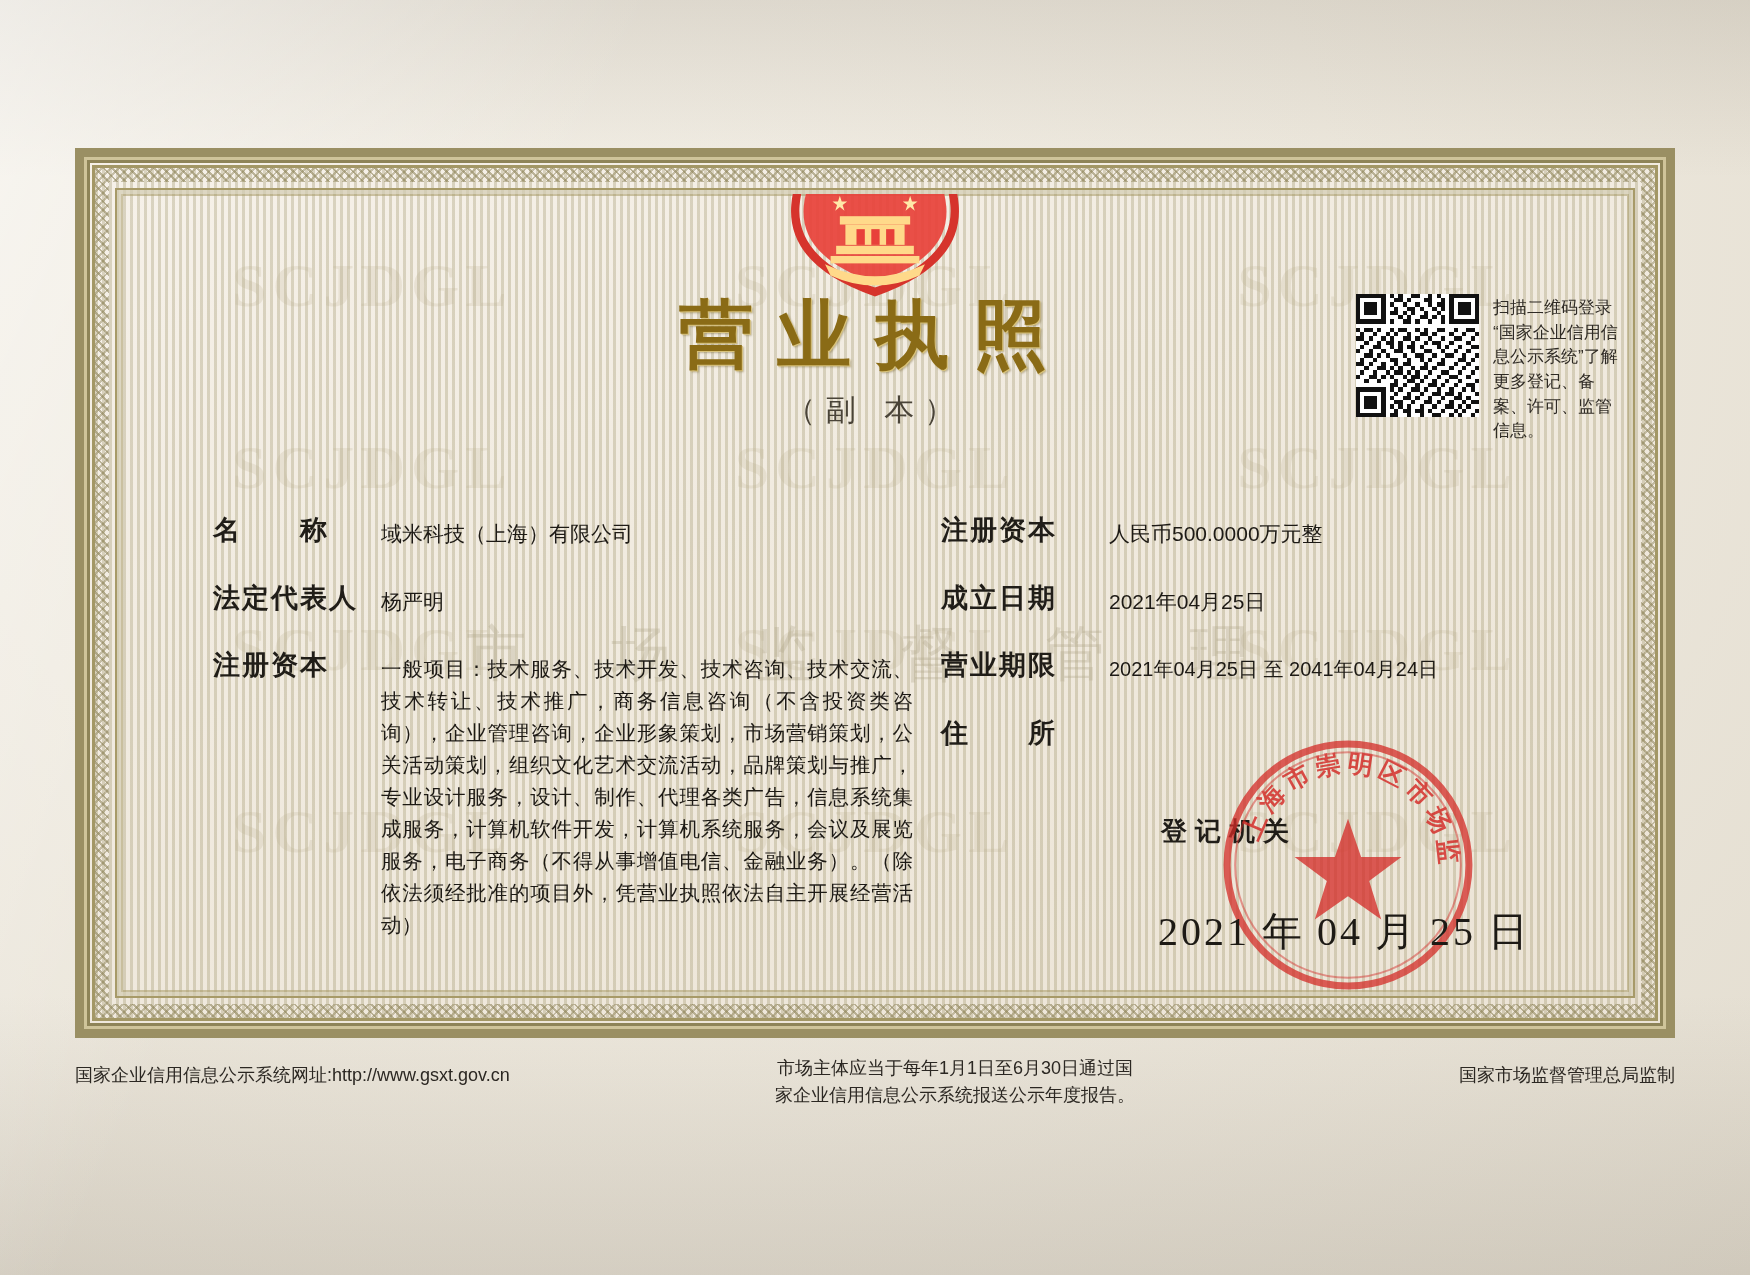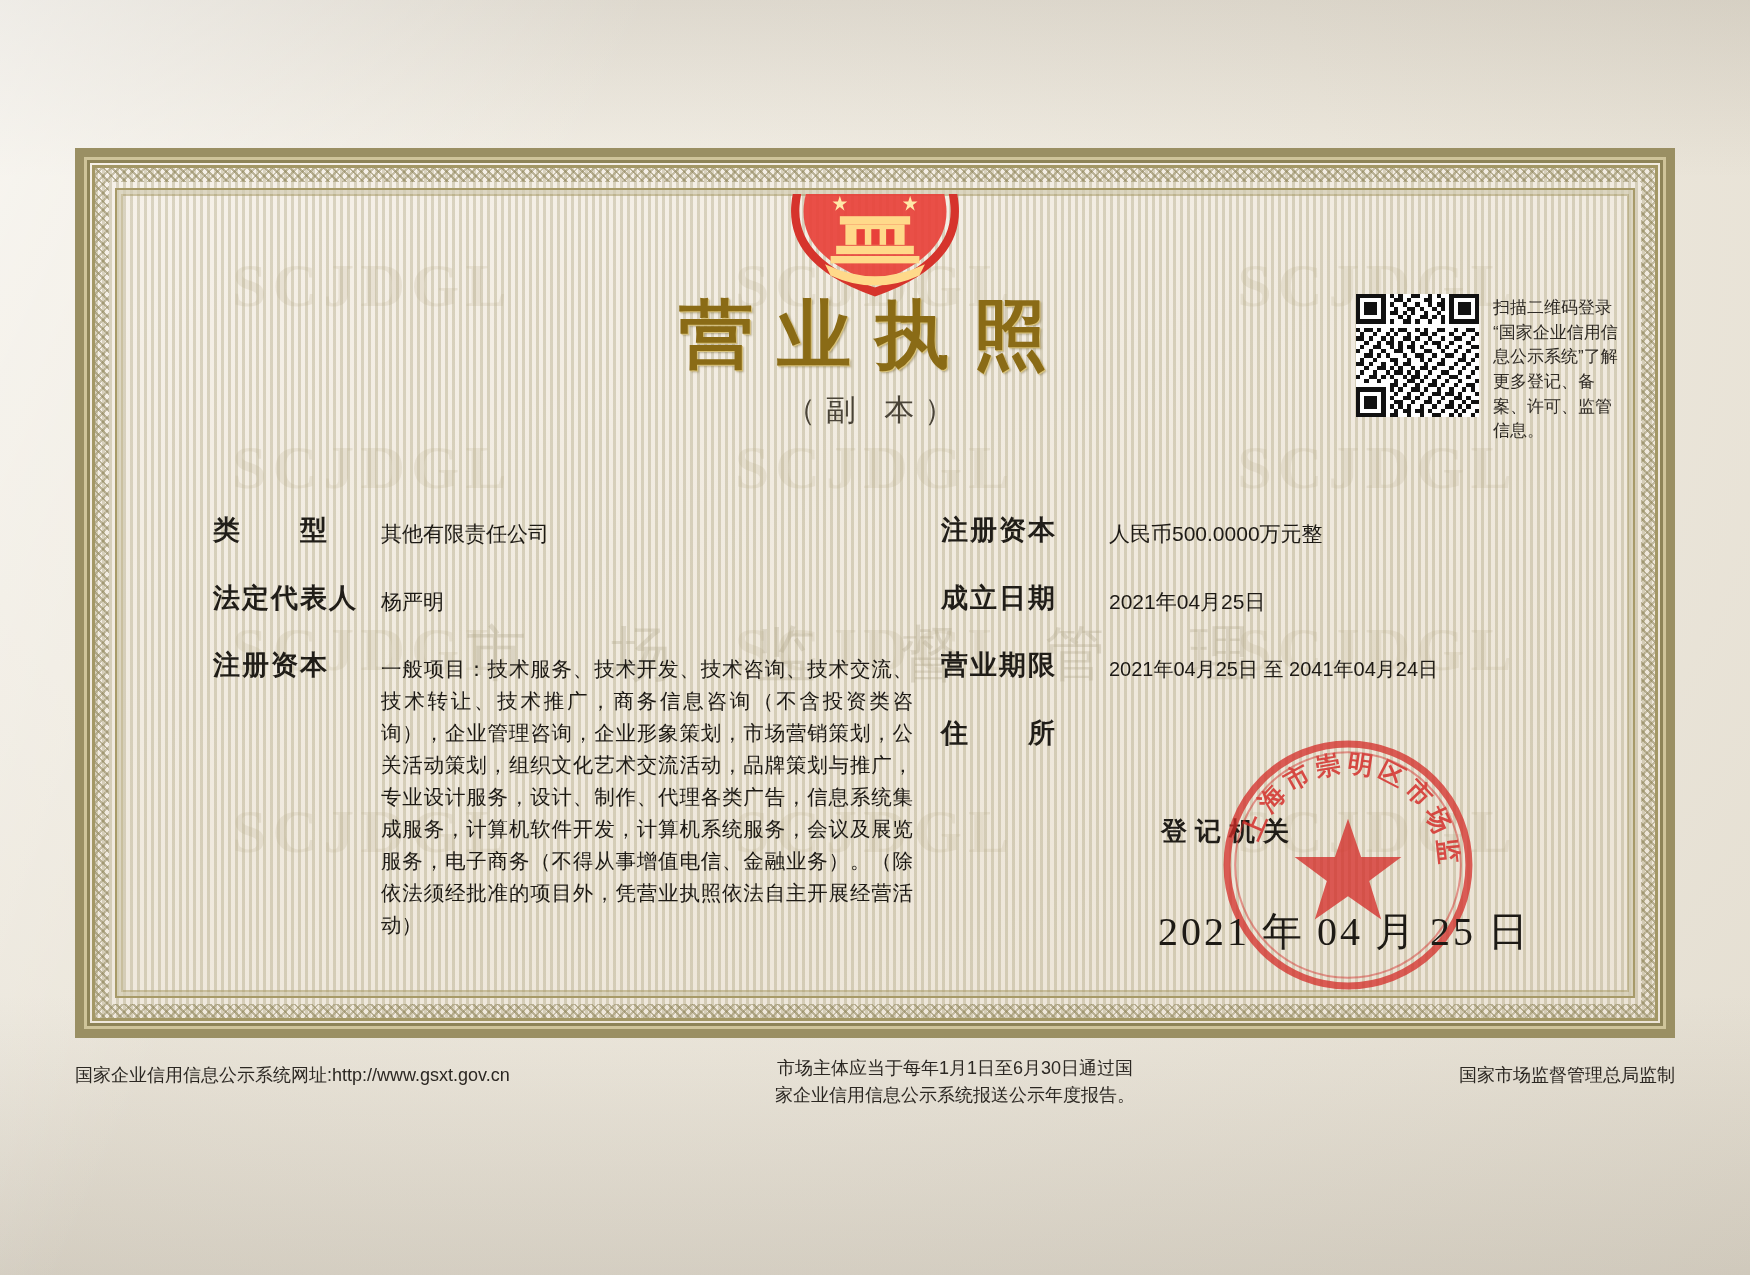--- a/index.html
+++ b/index.html
@@ -468,22 +468,22 @@
               <rect x="22" y="28" width="1" height="1"></rect>
               <rect x="24" y="28" width="1" height="1"></rect>
               <rect x="27" y="28" width="1" height="1"></rect>
           </g>
         </svg>
         <div class="qr-note">扫描二维码登录“国家企业信用信息公示系统”了解更多登记、备案、许可、监管信息。</div>
       </div>
 
       <div class="fields-left">
         <div class="row">
-          <div class="lbl tight">类　　型</div>
-          <div class="val">其他有限责任公司</div>
+          <div class="lbl tight">名　　称</div>
+          <div class="val">域米科技（上海）有限公司</div>
         </div>
         <div class="row">
           <div class="lbl tight">法定代表人</div>
           <div class="val">杨严明</div>
         </div>
         <div class="row">
           <div class="lbl tight">注册资本</div>
           <div class="val scope">一般项目：技术服务、技术开发、技术咨询、技术交流、技术转让、技术推广，商务信息咨询（不含投资类咨询），企业管理咨询，企业形象策划，市场营销策划，公关活动策划，组织文化艺术交流活动，品牌策划与推广，专业设计服务，设计、制作、代理各类广告，信息系统集成服务，计算机软件开发，计算机系统服务，会议及展览服务，电子商务（不得从事增值电信、金融业务）。（除依法须经批准的项目外，凭营业执照依法自主开展经营活动）</div>
         </div>
       </div>

